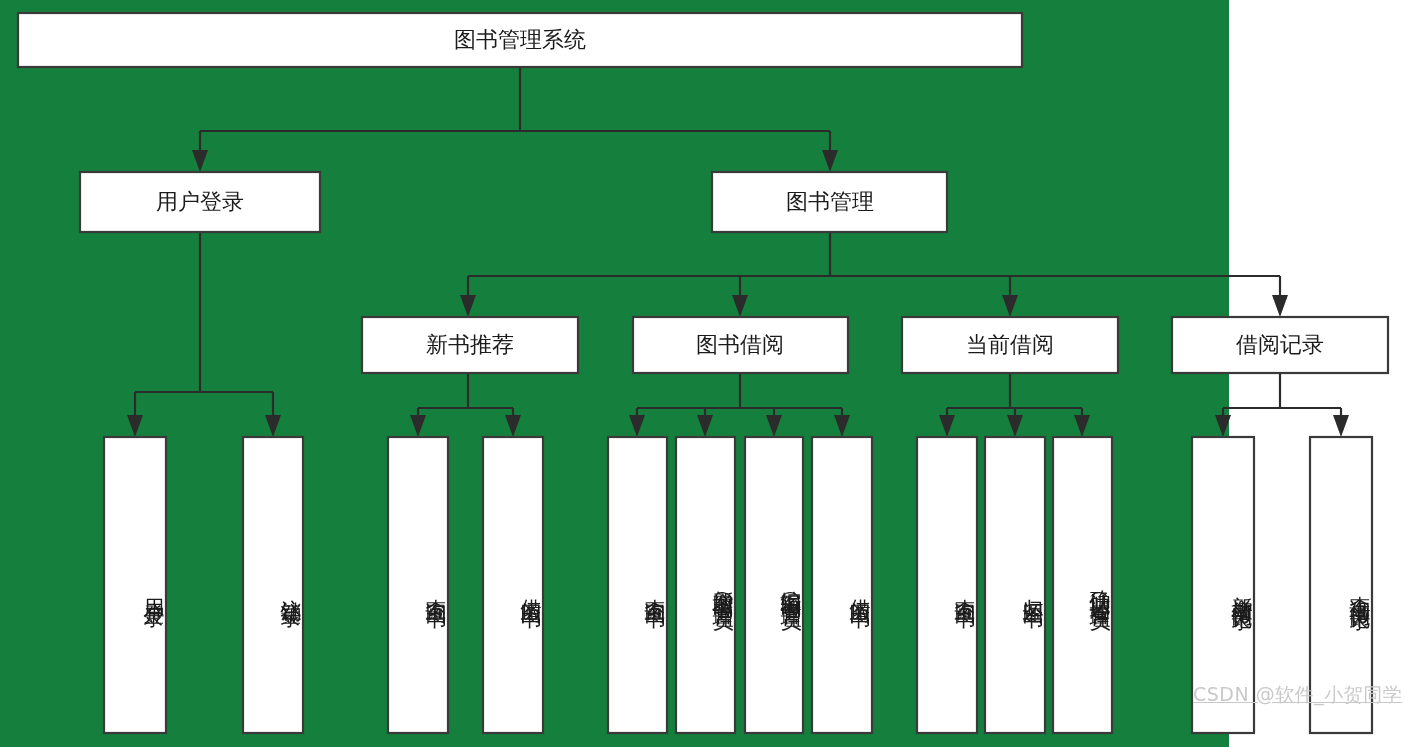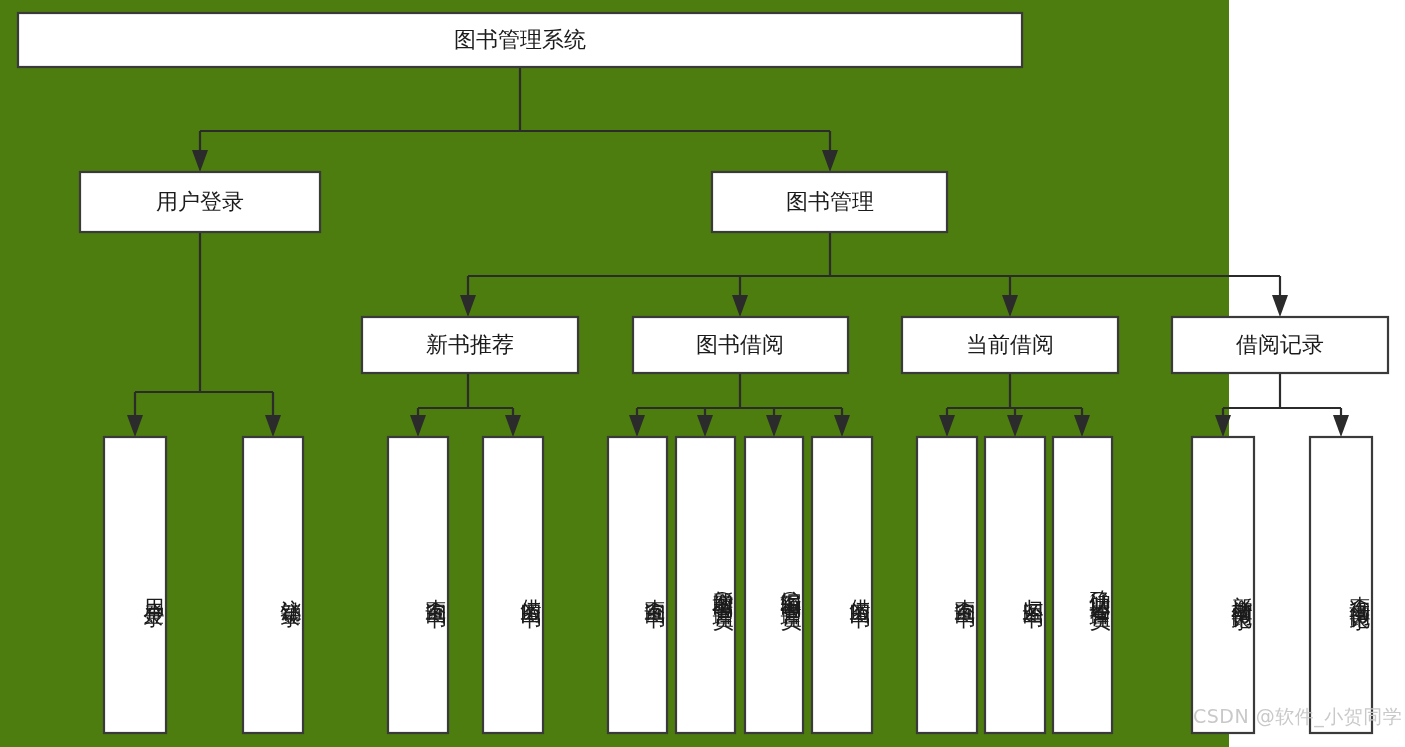--- a/index.html
+++ b/index.html
@@ -10,21 +10,21 @@
   body {
     width: 1405px;
     height: 747px;
     font-family: "DejaVu Sans", "Liberation Sans", sans-serif;
     overflow: hidden;
   }
   #diagram-root {
     position: relative;
     width: 1229px;
     height: 747px;
-    background: #4d7c0f;
+    background: #15803d;
   }
   svg.diagram-canvas {
     position: absolute;
     left: 0;
     top: 0;
     width: 1405px;
     height: 747px;
   }
   .node-box {
     fill: #ffffff;
@@ -213,15 +213,15 @@
   <div class="leaf-label-v" style="left:608px; top:450px; width:59px; height:276px;">查询图书</div>
   <div class="leaf-label-v" style="left:676px; top:442px; width:59px; height:288px;">新增图书（管理员）</div>
   <div class="leaf-label-v" style="left:745px; top:442px; width:58px; height:288px;">编辑图书（管理员）</div>
   <div class="leaf-label-v" style="left:812px; top:450px; width:60px; height:276px;">借阅图书</div>
   <div class="leaf-label-v" style="left:917px; top:450px; width:60px; height:276px;">查询图书</div>
   <div class="leaf-label-v" style="left:985px; top:450px; width:60px; height:276px;">归还图书</div>
   <div class="leaf-label-v" style="left:1053px; top:442px; width:59px; height:288px;">确认归还（管理员）</div>
   <div class="leaf-label-v" style="left:1192px; top:450px; width:62px; height:276px;">新增借阅记录</div>
   <div class="leaf-label-v" style="left:1310px; top:450px; width:62px; height:276px;">查询借阅记录</div>
 
-  <div class="watermark" style="left:1193px; top:704px;">CSDN @软件_小贺同学</div>
+  <div class="watermark" style="left:1193px; top:682px;text-decoration:underline;">CSDN @软件_小贺同学</div>
 
 </div>
 
 </body></html>

